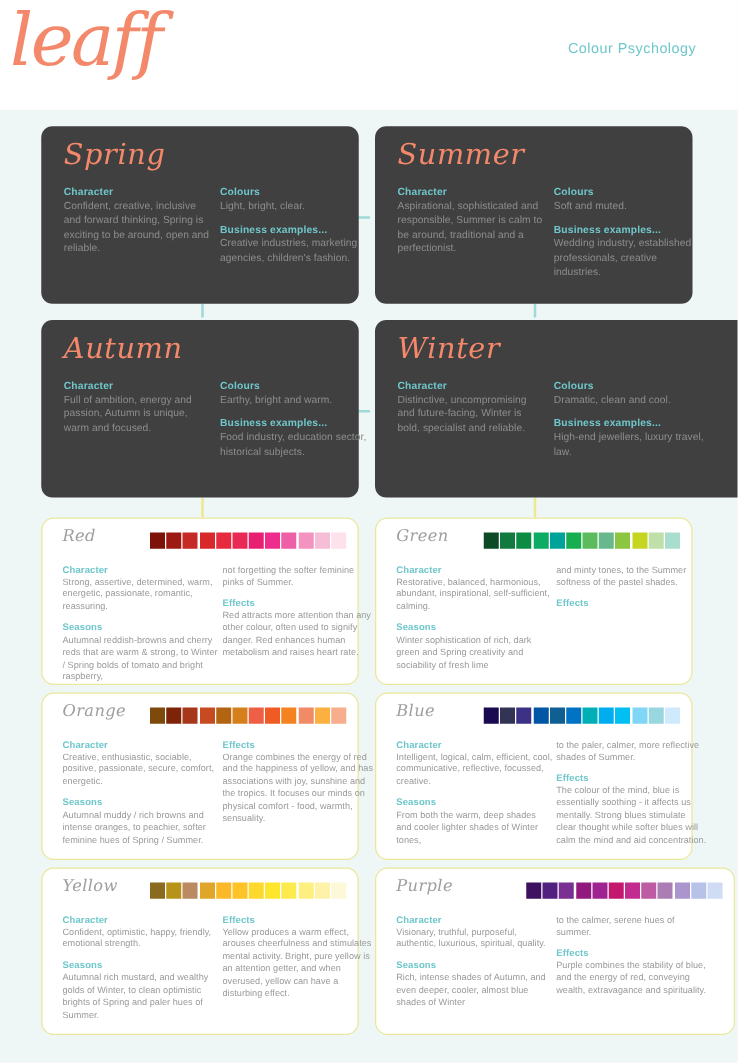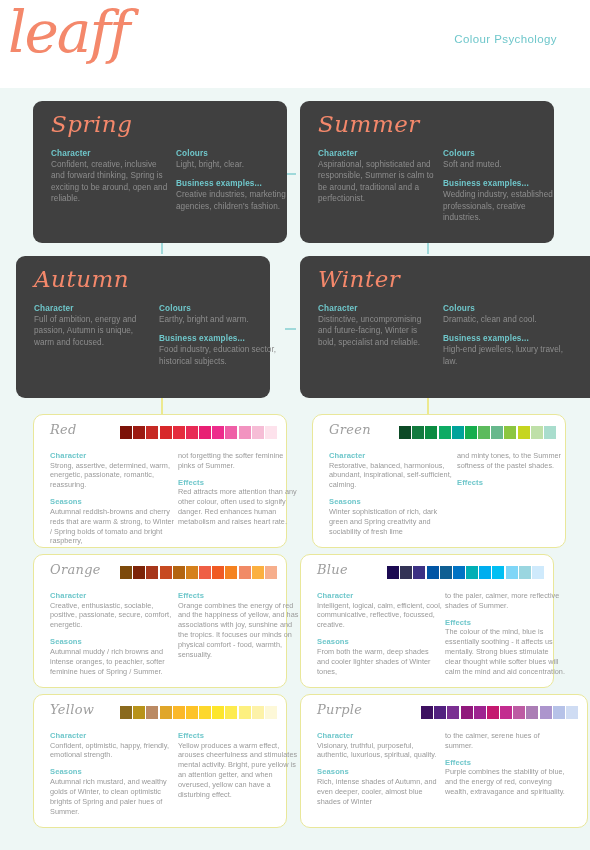--- a/index.html
+++ b/index.html
@@ -187,21 +187,21 @@
     <div class="body-txt">Aspirational, sophisticated and responsible, Summer is calm to be around, traditional and a perfectionist.</div>
   </div>
   <div class="col col-right">
     <div class="sub">Colours</div>
     <div class="body-txt">Soft and muted.</div>
     <div class="sub spaced">Business examples...</div>
     <div class="body-txt">Wedding industry, established professionals, creative industries.</div>
   </div>
 </div>
 
-<div class="season-card" style="left:16px; top:256px; width:254px; height:142px;">
+<div class="season-card" style="left:33px; top:256px; width:254px; height:142px;">
   <div class="season-title">Autumn</div>
   <div class="col col-left">
     <div class="sub">Character</div>
     <div class="body-txt">Full of ambition, energy and passion, Autumn is unique, warm and focused.</div>
   </div>
   <div class="col col-right">
     <div class="sub">Colours</div>
     <div class="body-txt">Earthy, bright and warm.</div>
     <div class="sub spaced">Business examples...</div>
     <div class="body-txt">Food industry, education sector, historical subjects.</div>
@@ -244,21 +244,21 @@
     <div class="csub spaced">Seasons</div>
     <div class="cbody">Autumnal reddish-browns and cherry reds that are warm &amp; strong, to Winter / Spring bolds of tomato and bright raspberry,</div>
   </div>
   <div class="ccol ccol-right">
     <div class="cbody">not forgetting the softer feminine pinks of Summer.</div>
     <div class="csub spaced">Effects</div>
     <div class="cbody">Red attracts more attention than any other colour, often used to signify danger. Red enhances human metabolism and raises heart rate.</div>
   </div>
 </div>
 
-<div class="colour-card" style="left:300px; top:414px; width:254px; height:134px;margin-left:12px;">
+<div class="colour-card" style="left:300px; top:414px; width:254px; height:134px;">
   <div class="colour-title">Green</div>
   <div class="swatches">
       <div class="sw" style="background: rgb(12, 74, 38);"></div>
       <div class="sw" style="background: rgb(18, 122, 62);"></div>
       <div class="sw" style="background: rgb(11, 140, 66);"></div>
       <div class="sw" style="background: rgb(14, 171, 100);"></div>
       <div class="sw" style="background: rgb(0, 163, 154);"></div>
       <div class="sw" style="background: rgb(22, 174, 78);"></div>
       <div class="sw" style="background: rgb(92, 187, 93);"></div>
       <div class="sw" style="background: rgb(103, 184, 140);"></div>

